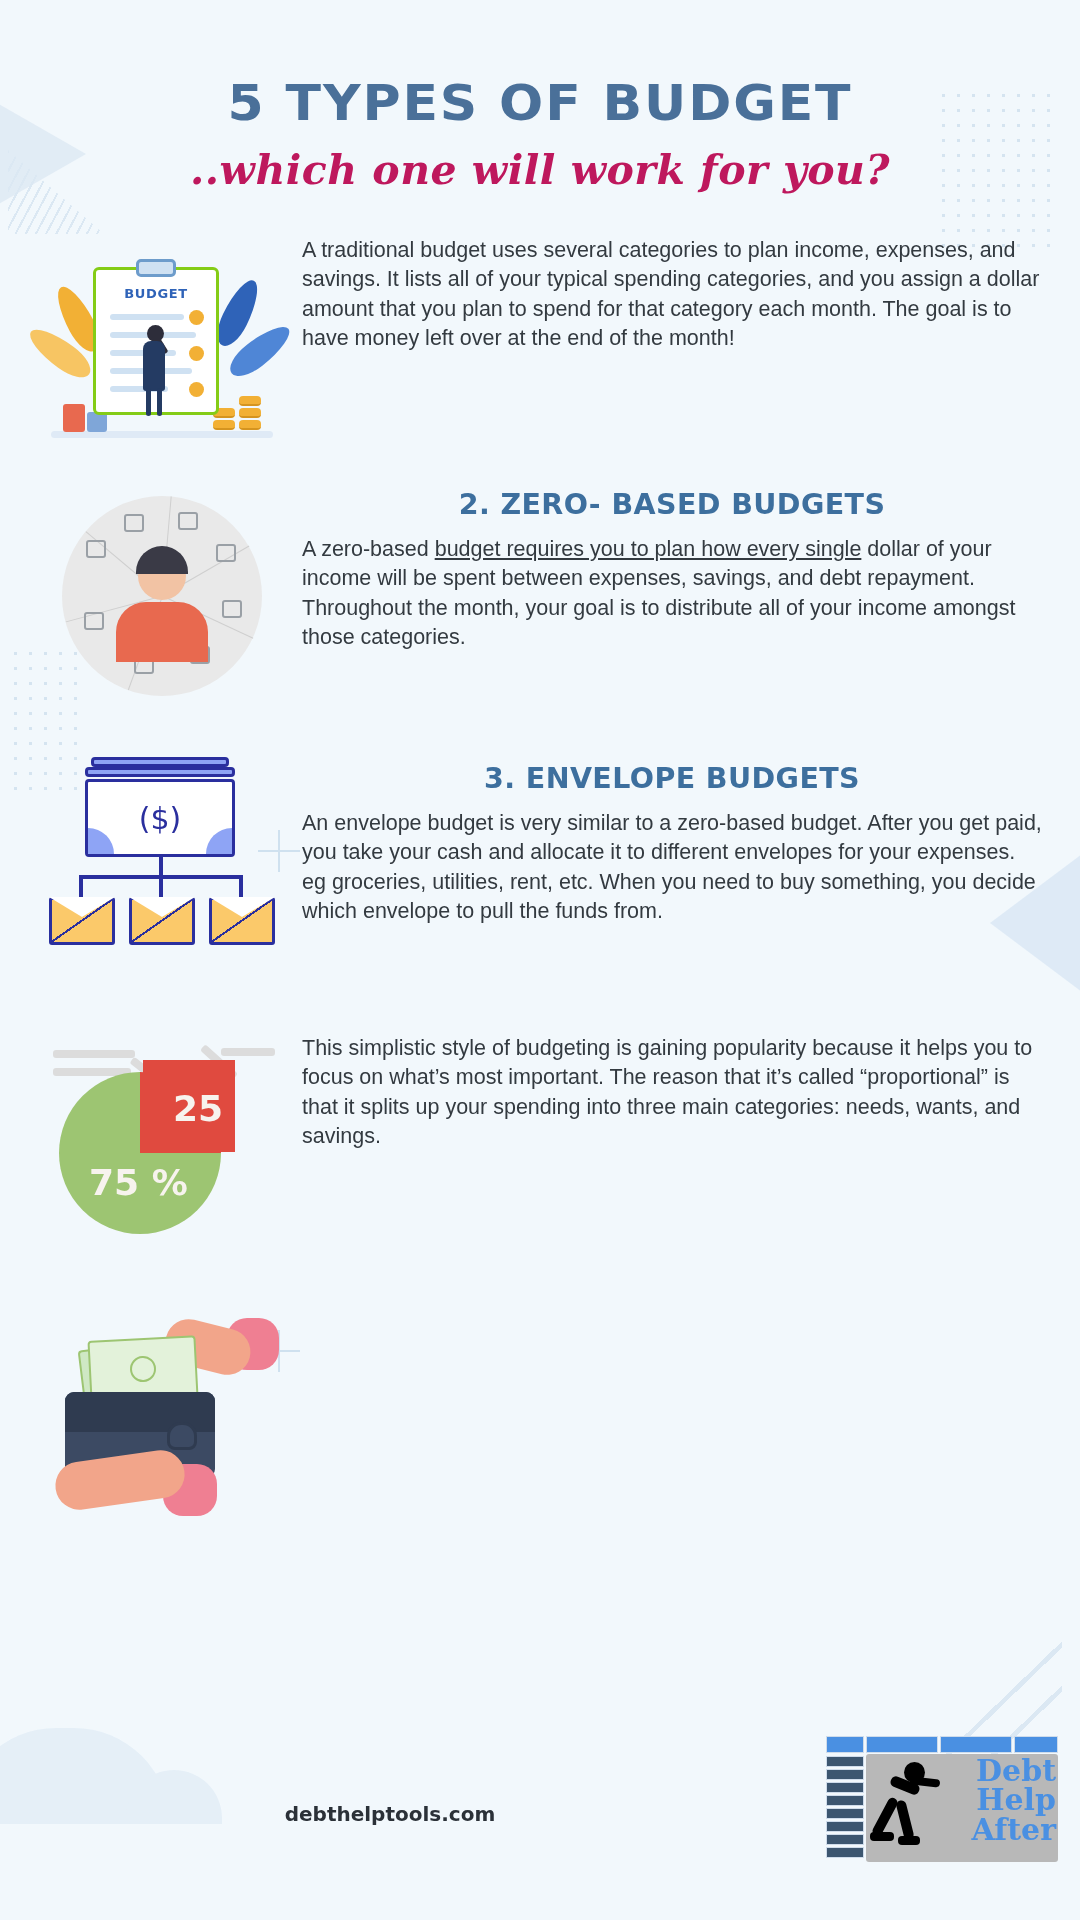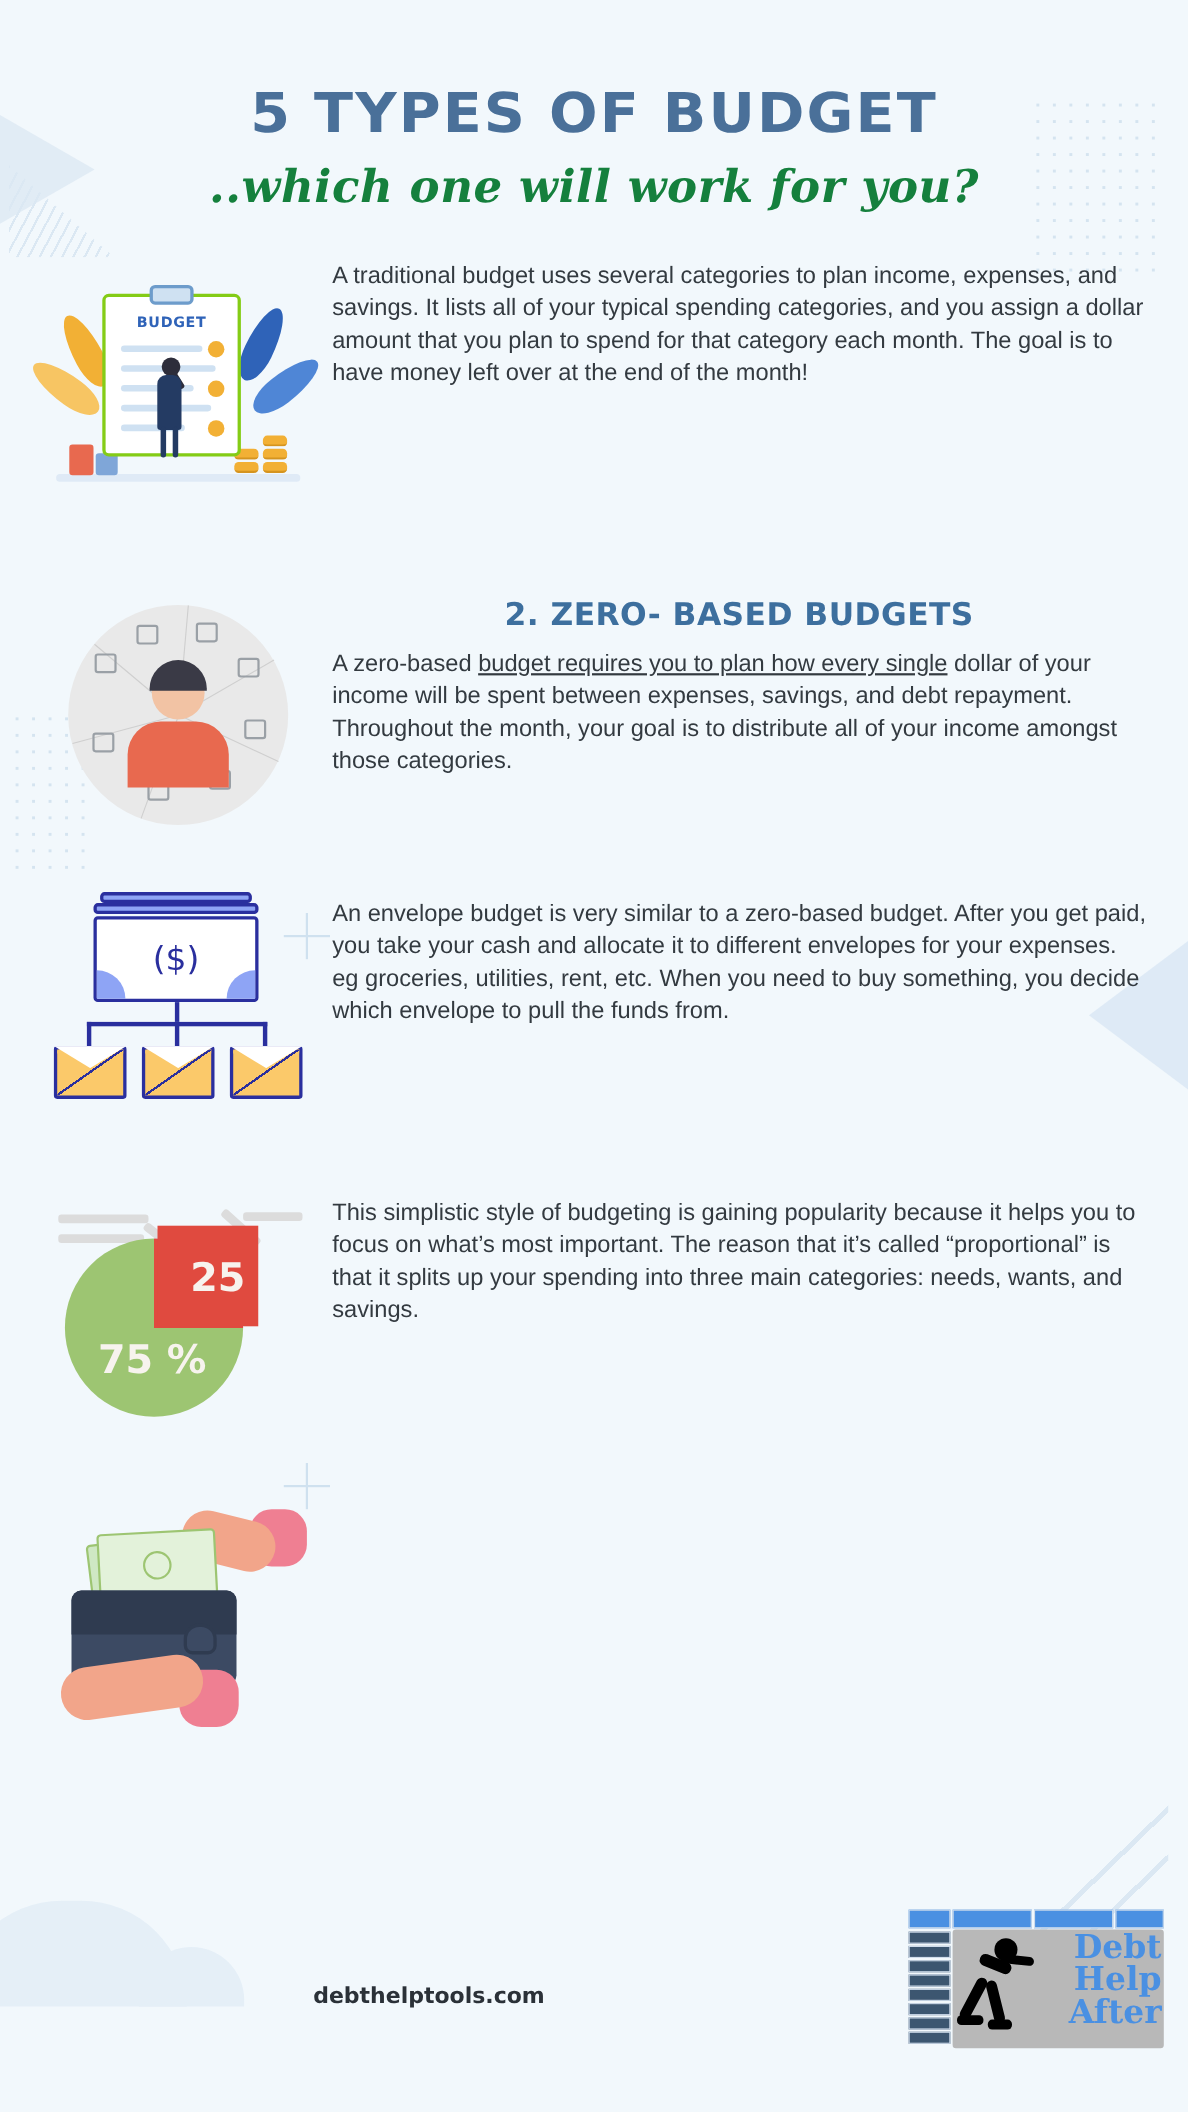--- a/index.html
+++ b/index.html
@@ -74,21 +74,21 @@
     color: #4a7099;
     text-transform: uppercase;
     transform: scaleX(1.04);
   }
   .sub-title {
     margin-top: 14px;
     font-family: "DejaVu Serif", serif;
     font-style: italic;
     font-weight: 700;
     font-size: 41px;
-    color: #15803d;
+    color: #be185d;
     letter-spacing: .5px;
   }
 
   
   .sections { position: relative; z-index: 2; margin-top: 42px; }
   .section { display: flex; align-items: flex-start; padding: 0 34px 0 28px; }
   .art {
     width: 268px; flex: 0 0 268px;
     display: flex; align-items: center; justify-content: center;
     position: relative;
@@ -110,21 +110,21 @@
   .sec-text {
     font-size: 21.5px;
     line-height: 1.37;
     color: #333a40;
     text-align: left;
   }
   .sec-text u { text-decoration: underline; text-underline-offset: 2px; }
 
   .s1 { margin-top: 4px; }
   .s1 .art { height: 232px; }
-  .s2 { margin-top: 74px; }
+  .s2 { margin-top: 20px; }
   .s2 .art { height: 216px; }
   .s3 { margin-top: 58px; }
   .s3 .art { height: 232px; }
   .s4 { margin-top: 40px; }
   .s4 .art { height: 220px; }
   .s5 { margin-top: 34px; }
   .s5 .art { height: 236px; }
 
   
   .plus {
@@ -508,20 +508,21 @@
         <div class="conn v3"></div>
         <div class="env e1"></div>
         <div class="env e2"></div>
         <div class="env e3"></div>
         <div class="flap f1"></div>
         <div class="flap f2"></div>
         <div class="flap f3"></div>
       </div>
     </div>
     <div class="body-col">
+      <div class="sec-head">3. ENVELOPE BUDGETS</div>
       <div class="sec-text">An envelope budget is very similar to a zero-based budget. After you get paid, you take your cash and allocate it to different envelopes for your expenses. eg groceries, utilities, rent, etc. When you need to buy something, you decide which envelope to pull the funds from.</div>
     </div>
   </div>
 
   <div class="section s4">
     <div class="art">
       <div class="ill4">
         <div class="lead l-a"></div>
         <div class="lead l-b"></div>
         <div class="lead l-c"></div>

